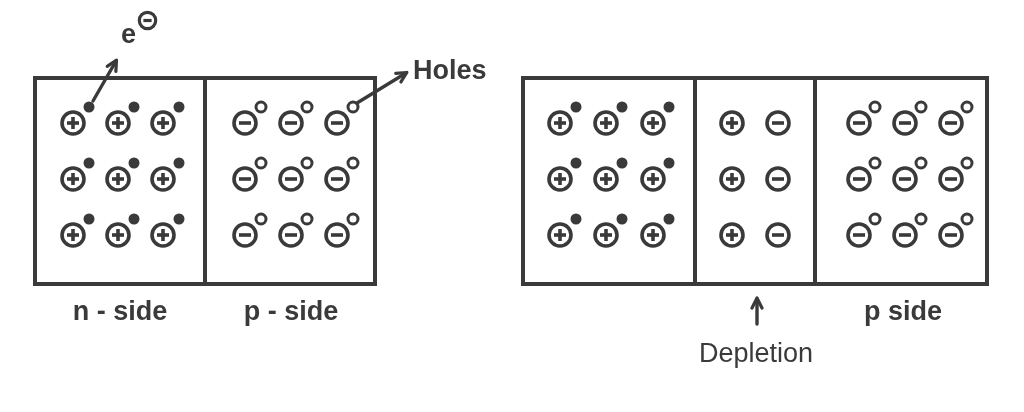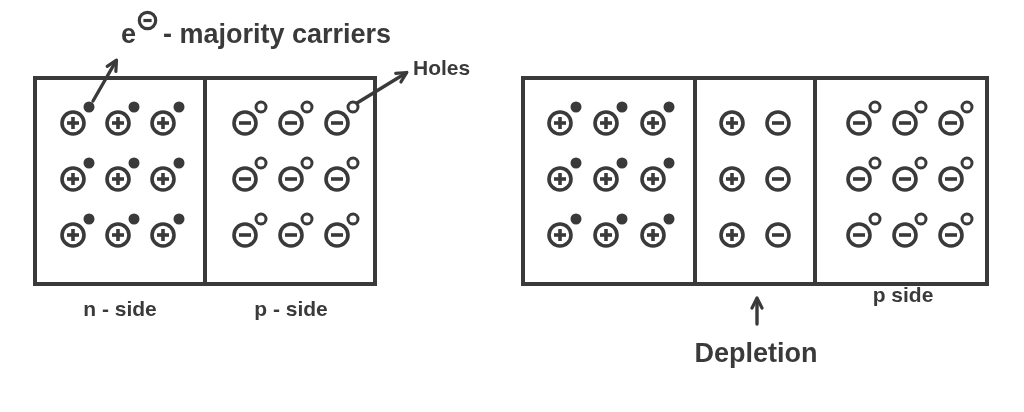--- a/index.html
+++ b/index.html
@@ -16,36 +16,36 @@
   }
   #diagram-svg {
     position: absolute;
     left: 0; top: 0;
     width: 1024px; height: 412px;
   }
   #ah path { stroke: var(--ink); }
   .lbl {
     position: absolute;
     font-weight: 700;
-    font-size: 21px;
+    font-size: 27px;
     line-height: 1;
     white-space: nowrap;
     color: var(--ink);
   }
   .centered { transform: translateX(-50%); }
   #lbl-left-n  { left: 120px; top: 298px; }
   #lbl-left-p  { left: 291px; top: 298px; }
   #lbl-right-n { left: 606px; top: 298px; }
-  #lbl-right-p { left: 903px; top: 284px; }
+  #lbl-right-p { left: 903px; top: 298px; }
   #lbl-holes   { left: 413px; top: 57px; }
   .depletion {
     position: absolute;
     left: 756px; top: 336px;
     transform: translateX(-50%);
-    font-weight: 700;
+    font-weight: 400;
     font-size: 27px;
     line-height: 35px;
     white-space: nowrap;
     color: var(--ink);
   }
   .e-label { position: absolute; left: 121px; top: 8px; width: 260px; height: 44px; }
   .e-char {
     position: absolute; left: 0; top: 13px;
     font-weight: 700; font-size: 27px; line-height: 1;
   }
@@ -319,21 +319,20 @@
         <line x1="757" y1="324" x2="757" y2="299" stroke="#3a3a3a" stroke-width="3.4" stroke-linecap="round" marker-end="url(#ah)"></line>
       </g>
   </svg>
 
   <div class="e-label">
     <span class="e-char">e</span>
     <svg class="e-sup" viewBox="0 0 21 21">
       <circle cx="10.5" cy="10.5" r="8.2" fill="none" stroke-width="3.2"></circle>
       <line x1="6.4" y1="10.5" x2="14.6" y2="10.5" stroke-width="3.2"></line>
     </svg>
-    <span class="e-rest">- majority carriers</span>
   </div>
 
   <div class="lbl" id="lbl-holes">Holes</div>
 
   <div class="lbl centered" id="lbl-left-p">p - side</div>
   <div class="lbl centered" id="lbl-left-n">n - side</div>
   <div class="lbl centered" id="lbl-right-p">p side</div>
 
   <div class="depletion">
     <div>Depletion</div>

